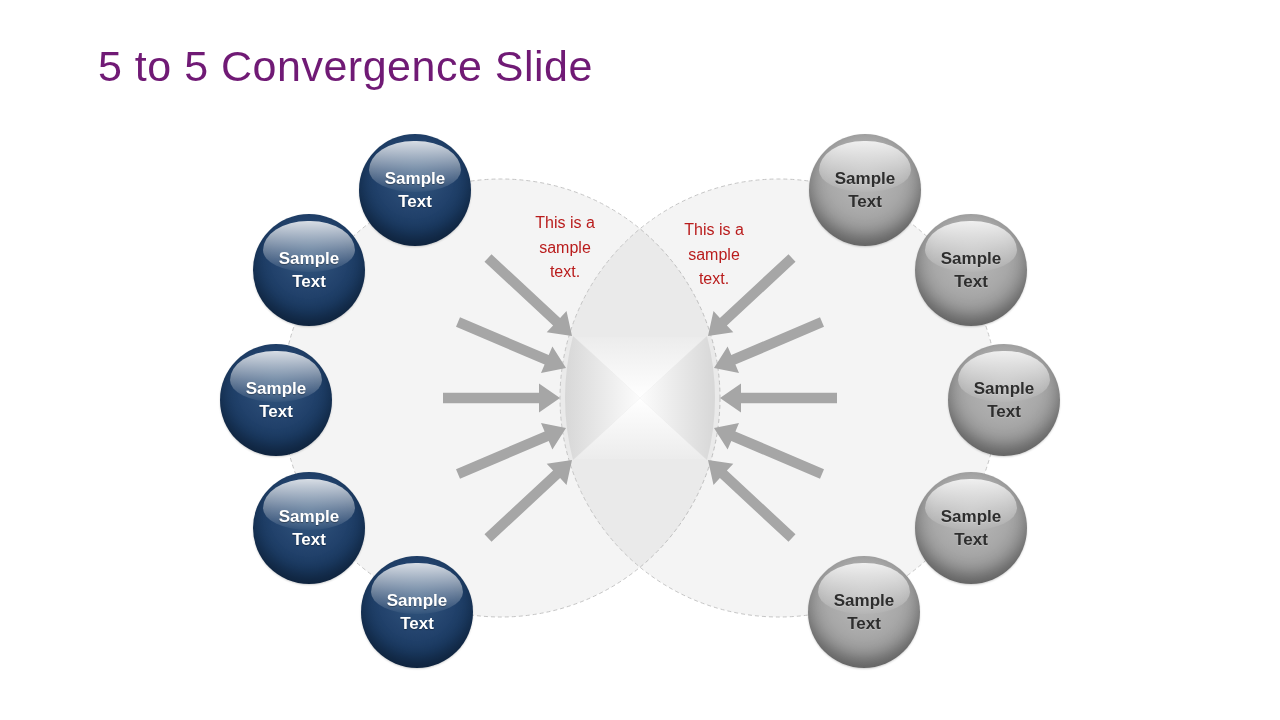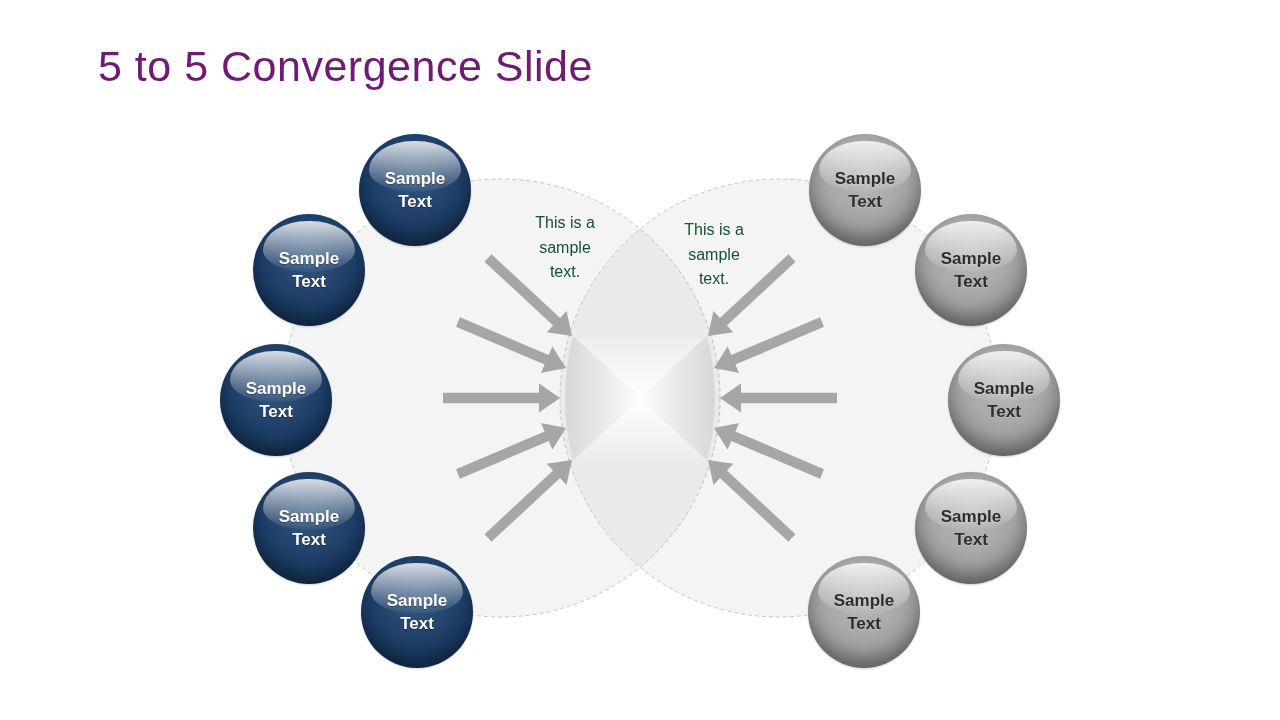--- a/index.html
+++ b/index.html
@@ -9,21 +9,21 @@
     font-family:"Liberation Sans","DejaVu Sans",sans-serif;
   }
   .slide-title{
     position:absolute;left:78px;top:44px;
     font-size:43px;line-height:44px;font-weight:400;
     color:#701a75;letter-spacing:0.5px;white-space:nowrap;margin-left:20px;
   }
   #diagram-svg{position:absolute;left:0;top:0;}
   .conv-label{
     position:absolute;width:160px;text-align:center;
-    font-size:16px;line-height:24.5px;color:#14532d;
+    font-size:16px;line-height:24.5px;color:#b91c1c;
   }
   .sphere{
     position:absolute;width:112px;height:112px;border-radius:50%;
     display:flex;align-items:center;justify-content:center;text-align:center;
     box-shadow:inset 0 -10px 16px rgba(0,0,0,0.30), 0 1px 2px rgba(0,0,0,0.18);
   }
   .sphere::before{
     content:"";position:absolute;left:9%;right:9%;top:6%;height:46%;
     border-radius:50% / 58% 58% 44% 44%;
     background:linear-gradient(to bottom,

